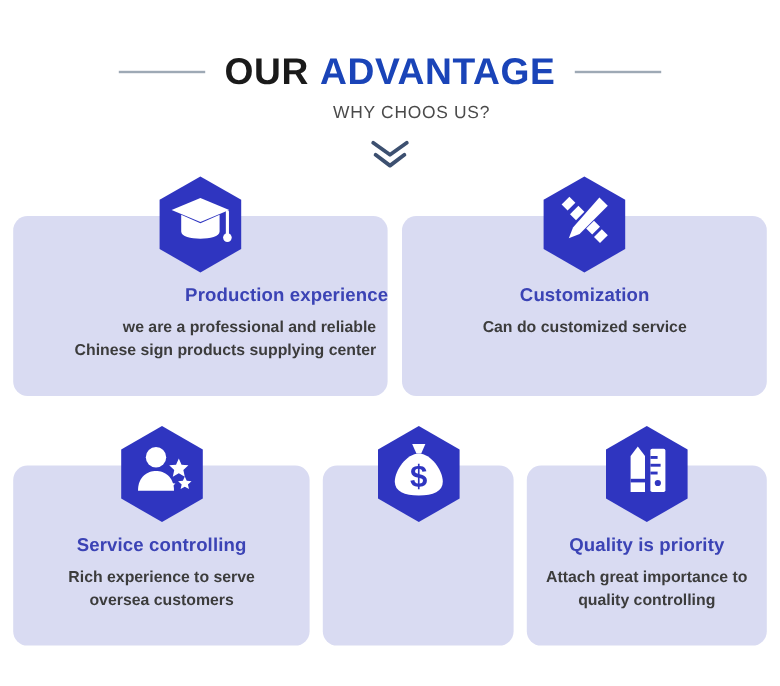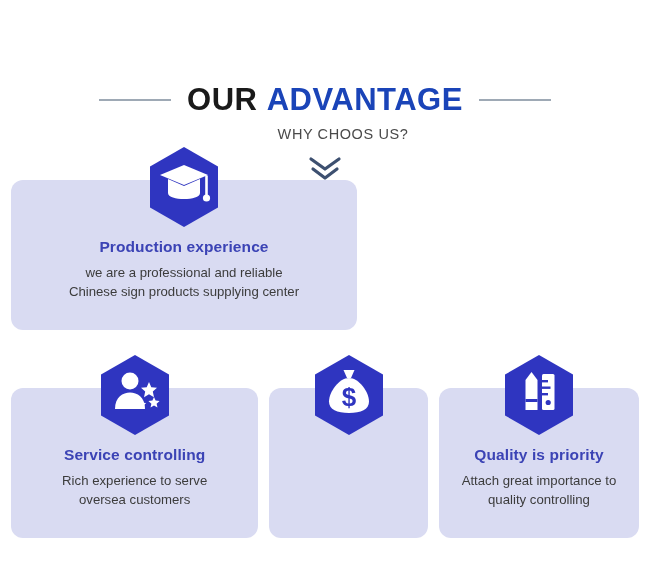--- a/index.html
+++ b/index.html
@@ -18,21 +18,20 @@
   
   .header {
     padding-top: 44px;
     text-align: center;
   }
   .title-row {
     display: flex;
     align-items: center;
     justify-content: center;
     gap: 16px;
-    margin-top: 40px;
   }
   .rule {
     width: 72px;
     height: 2px;
     background: #8d9aa8;
     opacity: .85;
   }
   .title {
     font-size: 31px;
     font-weight: bold;
@@ -70,21 +69,21 @@
   .card {
     background: #d9dbf2;
     border-radius: 12px;
     position: relative;
     box-sizing: border-box;
     text-align: center;
   }
   .row-top .card { height: 150px; }
   .row-bottom .card { height: 150px; }
 
-  .card-w-1 { width: 346px; }
+  .card-w-1 { width: 316px; text-align: right; }
   .card-w-2 { width: 307px; }
   .card-w-3 { width: 251px; }
   .card-w-4 { width: 161px; }
   .card-w-5 { width: 203px; }
 
   .hex-wrap {
     position: absolute;
     top: -35px;
     left: 0;
     right: 0;
@@ -109,20 +108,21 @@
     color: #3b43b5;
     letter-spacing: .1px;
   }
   .card-desc {
     position: absolute;
     left: 10px; right: 10px;
     top: 84px;
     font-size: 13.2px;
     color: #3c3c3c;
     line-height: 1.42;
+    font-weight: bold;
   }
 </style>
 </head>
 <body>
 
 <div class="header">
   <div class="title-row">
     <div class="rule"></div>
     <div class="title">
       <span class="t-dark">OUR</span><span>&nbsp;</span><span class="t-blue">ADVANTAGE</span>
@@ -152,20 +152,38 @@
           <path d="M60.5 31.5 L60.5 50" stroke="#ffffff" stroke-width="2.6" stroke-linecap="round" fill="none"></path>
           <circle cx="60.5" cy="53" r="3.6" fill="#ffffff"></circle>
         </svg>
       </div>
     </div>
     <div class="card-title">Production experience</div>
     <div class="card-desc" style="white-space:pre-line">we are a professional and reliable
 Chinese sign products supplying center</div>
   </div>
 
+  <div class="card card-w-2">
+    <div class="hex-wrap">
+      <div class="hex">
+        <svg width="76" height="84" viewBox="0 0 76 84" aria-hidden="true">
+          <polygon points="38,2 72,21.5 72,62.5 38,82 4,62.5 4,21.5" fill="#2f35c0"></polygon>
+          <g fill="#ffffff">
+            <path d="M50.5 19.5 L57.5 26.5 L34 50 L25 53.5 L28.5 44.5 Z"></path>
+            <path d="M25.5 19 L30.5 24 L24 30.5 L19 25.5 Z"></path>
+            <path d="M33 26.5 L38 31.5 L31 38.5 L26 33.5 Z"></path>
+            <path d="M46 39 L51 44 L44.5 50.5 L39.5 45.5 Z"></path>
+            <path d="M52.5 46 L57.5 51 L51 57.5 L46 52.5 Z"></path>
+          </g>
+        </svg>
+      </div>
+    </div>
+    <div class="card-title">Customization</div>
+    <div class="card-desc" style="white-space:pre-line">Can do customized service</div>
+  </div>
 
 </div>
 
 <div class="row row-bottom">
 
   <div class="card card-w-3">
     <div class="hex-wrap">
       <div class="hex">
         <svg width="76" height="84" viewBox="0 0 76 84" aria-hidden="true">
           <polygon points="38,2 72,21.5 72,62.5 38,82 4,62.5 4,21.5" fill="#2f35c0"></polygon>

